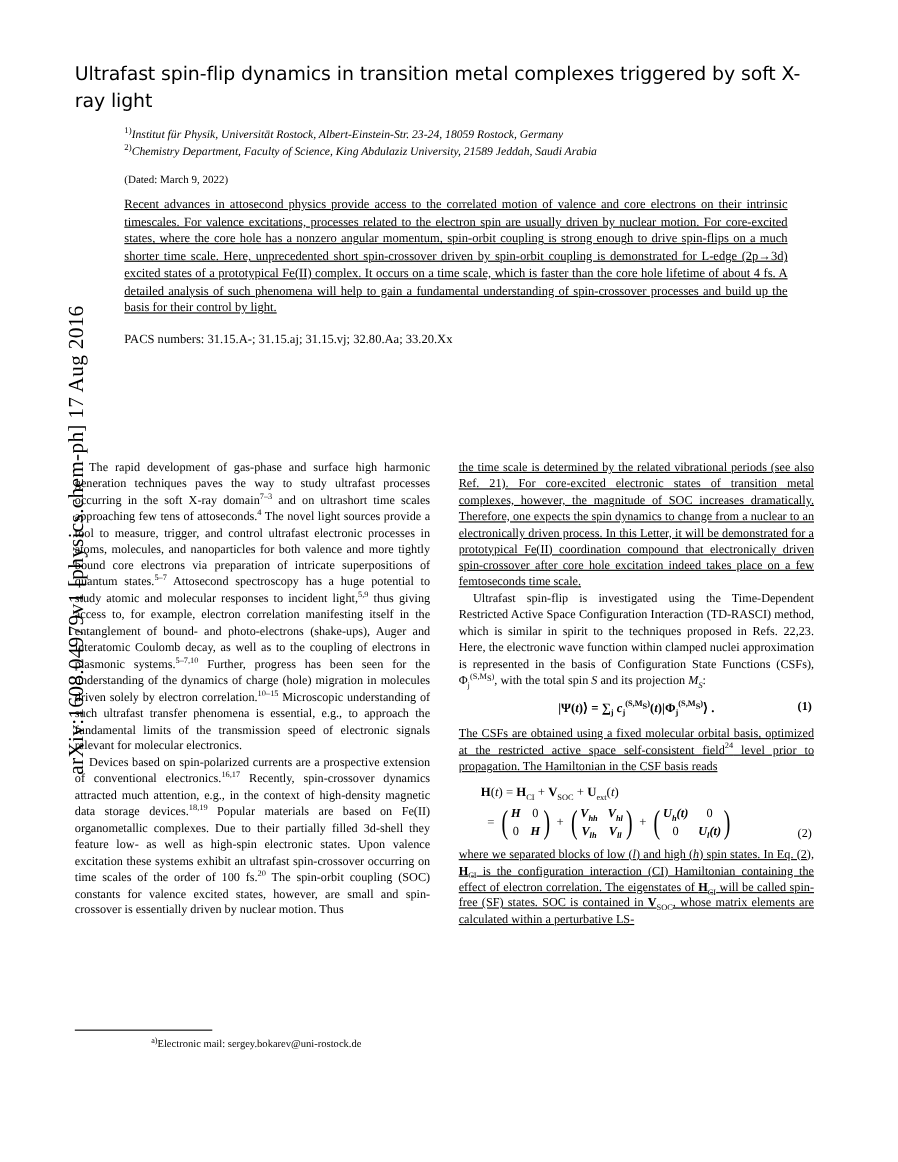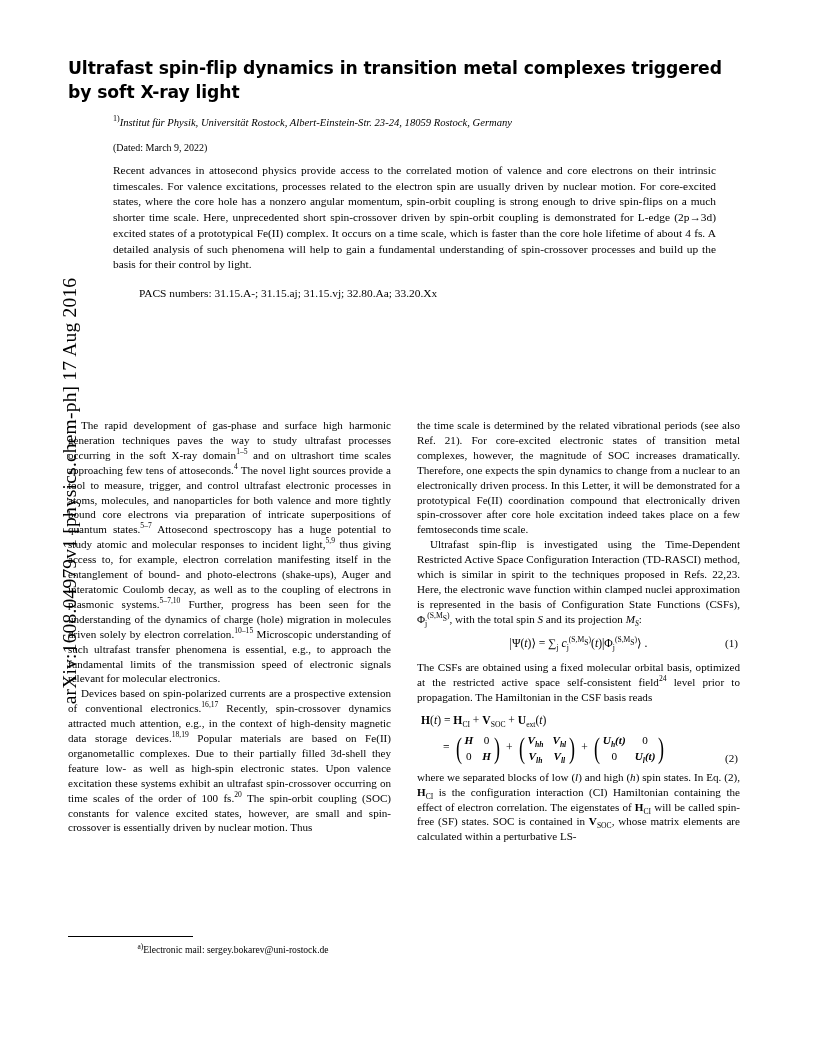--- a/index.html
+++ b/index.html
@@ -38,21 +38,21 @@
   }
   .content {
     position: absolute;
     left: 68px;
     top: 56px;
     width: 672px;
   }
   h1.title {
     font-family: "DejaVu Sans", sans-serif;
     font-size: 17.2px;
-    font-weight: bold;
+    font-weight: normal;
     line-height: 1.42;
     margin: 0 0 10px 0;
     letter-spacing: -0.1px;
   }
   .authors {
     margin-left: 45px;
     font-size: 12.4px;
     line-height: 1.35;
     margin-bottom: 2px;
   }
@@ -70,23 +70,24 @@
     font-size: 10px;
     margin-top: 12px;
     margin-bottom: 10px;
   }
   .abstract {
     margin-left: 45px;
     margin-right: 24px;
     font-size: 11.4px;
     line-height: 1.38;
     text-align: justify;
+    text-decoration: underline;
   }
   .pacs {
-    margin-left: 71px;
+    margin-left: 45px;
     font-size: 11.4px;
     margin-top: 14px;
   }
   .columns {
     position: absolute;
     left: 68px;
     top: 418px;
     width: 672px;
     display: flex;
     gap: 26px;
@@ -95,28 +96,29 @@
     width: 323px;
     font-size: 11.1px;
     line-height: 1.345;
     text-align: justify;
     hyphens: auto;
   }
   .col p {
     margin: 0;
     text-indent: 13px;
   }
-  .col p.noindent { text-indent: 0; }
+  .col p.noindent { text-indent: 0; text-decoration: underline; }
   sup { font-size: 7.6px; vertical-align: super; line-height: 0; }
   sub { font-size: 7.6px; vertical-align: sub; line-height: 0; }
   .eqn {
     text-align: center;
     margin: 9px 0 9px 0;
     font-size: 11.6px;
     position: relative;
+    font-weight: bold;
   }
   .eqn .num {
     position: absolute;
     right: 2px;
     top: 50%;
     transform: translateY(-50%);
     font-size: 11.1px;
   }
   .bigeq {
     margin: 8px 0 6px 0;
@@ -178,34 +180,37 @@
   <div class="arxiv-stamp">arXiv:1608.04979v1  [physics.chem-ph]  17 Aug 2016</div>
 
   <div class="content">
 
     <h1 class="title">Ultrafast spin-flip dynamics in transition metal complexes triggered by soft X-ray light</h1>
 
 
     <div class="affil affil-block">
       <sup>1)</sup><span>Institut für Physik, Universität Rostock, Albert-Einstein-Str. 23-24, 18059 Rostock, Germany</span>
     </div>
+    <div class="affil affil-block">
+      <sup>2)</sup><span>Chemistry Department, Faculty of Science, King Abdulaziz University, 21589 Jeddah, Saudi Arabia</span>
+    </div>
 
     <div class="dated">(Dated: March 9, 2022)</div>
 
     <div class="abstract">Recent advances in attosecond physics provide access to the correlated motion of valence and core electrons on their intrinsic timescales. For valence excitations, processes related to the electron spin are usually driven by nuclear motion. For core-excited states, where the core hole has a nonzero angular momentum, spin-orbit coupling is strong enough to drive spin-flips on a much shorter time scale. Here, unprecedented short spin-crossover driven by spin-orbit coupling is demonstrated for L-edge (2p→3d) excited states of a prototypical Fe(II) complex. It occurs on a time scale, which is faster than the core hole lifetime of about 4 fs. A detailed analysis of such phenomena will help to gain a fundamental understanding of spin-crossover processes and build up the basis for their control by light.</div>
 
     <div class="pacs">PACS numbers: 31.15.A-; 31.15.aj; 31.15.vj; 32.80.Aa; 33.20.Xx</div>
   </div>
 
   <div class="columns">
 
     <div class="col">
       <p>The rapid development of gas-phase and surface high
       harmonic generation techniques paves the way to study
-      ultrafast processes occurring in the soft X-ray domain<sup>1–5</sup>
+      ultrafast processes occurring in the soft X-ray domain<sup>7–3</sup>
       and on ultrashort time scales approaching few tens of attoseconds.<sup>4</sup>
       The novel light sources provide a tool to measure, trigger, and control ultrafast electronic processes in
       atoms, molecules, and nanoparticles for both valence and
       more tightly bound core electrons via preparation of intricate superpositions of quantum states.<sup>5–7</sup>
       Attosecond spectroscopy has a huge potential to study atomic and
       molecular responses to incident light,<sup>5,9</sup> thus giving access to, for example, electron correlation manifesting itself in the entanglement of bound- and photo-electrons
       (shake-ups), Auger and interatomic Coulomb decay, as
       well as to the coupling of electrons in plasmonic systems.<sup>5–7,10</sup>
       Further, progress has been seen for the understanding of the dynamics of charge (hole) migration in
       molecules driven solely by electron correlation.<sup>10–15</sup> Microscopic understanding of such ultrafast transfer phenomena is essential, e.g., to approach the fundamental
@@ -234,21 +239,21 @@
       <div class="eqn">
         <span>|Ψ(<span class="ital">t</span>)⟩ = ∑<sub>j</sub> <span class="ital">c</span><sub>j</sub><sup>(S,M<sub>S</sub>)</sup>(<span class="ital">t</span>)|Φ<sub>j</sub><sup>(S,M<sub>S</sub>)</sup>⟩ .</span>
         <span class="num">(1)</span>
       </div>
 
       <p class="noindent">The CSFs are obtained using a fixed molecular orbital basis, optimized at the restricted active space self-consistent
       field<sup>24</sup> level prior to propagation. The Hamiltonian in the
       CSF basis reads</p>
 
       <div class="bigeq">
-        <div style="margin-left:4px;">
+        <div style="margin-left:20px;">
           <span class="bold">H</span>(<span class="ital">t</span>) = <span class="bold">H</span><sub>CI</sub> + <span class="bold">V</span><sub>SOC</sub> + <span class="bold">U</span><sub>ext</sub>(<span class="ital">t</span>)
         </div>
         <div class="mrow" style="margin-left:26px; margin-top:4px;">
           <span style="margin-right:4px;">=</span>
           <span class="matrix">
             <span class="paren">(</span>
             <span class="mat-cells">
               <span class="bold ital">H</span>
                 <span>0</span>
               <span>0</span>

